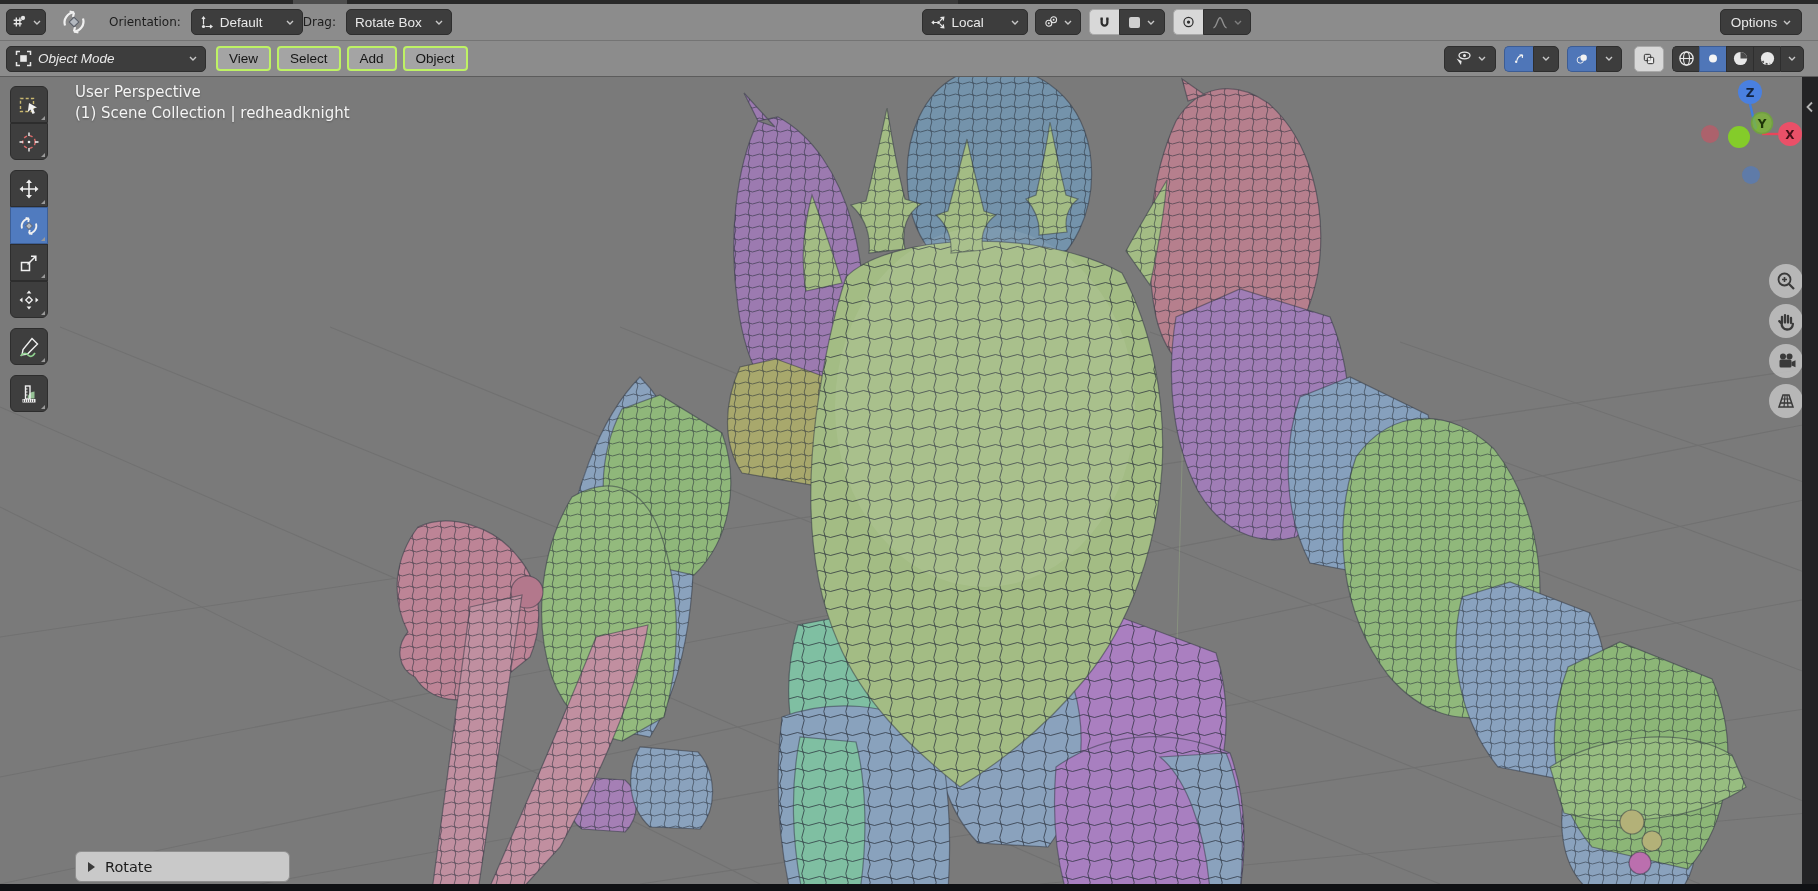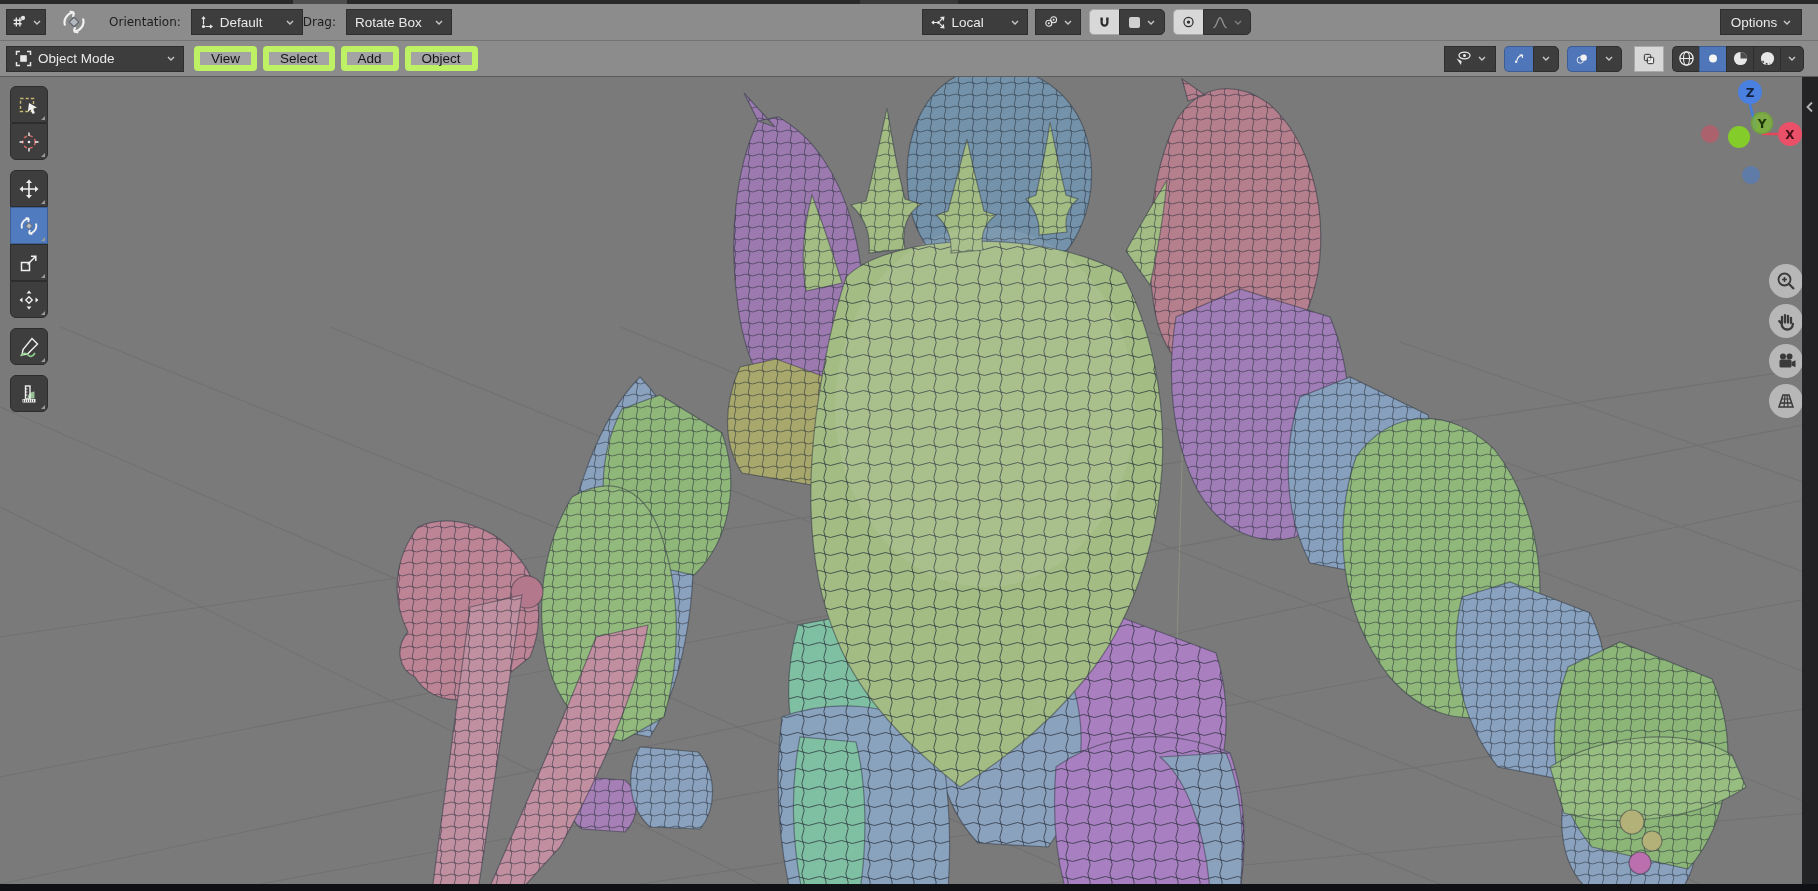--- a/index.html
+++ b/index.html
@@ -8,32 +8,32 @@
        background:#7a7a7a;-webkit-font-smoothing:antialiased;}
   
   #topstrip{position:absolute;left:0;top:0;width:1818px;height:4px;background:#292929;}
   #topstrip .seg1{position:absolute;left:293px;top:0;width:54px;height:4px;background:#4e4e4e;}
   #topstrip .seg2{position:absolute;left:860px;top:0;width:98px;height:4px;background:#3a3a3a;}
   
   .hrow{position:absolute;left:0;width:1818px;background:#8c8c8c;display:flex;align-items:center;box-sizing:border-box;}
   #row1{top:4px;height:37px;border-bottom:1px solid #747474;}
   #row2{top:41px;height:36px;border-bottom:1px solid #5c5c5c;}
   .dd,.tbtn2,.toggle{display:inline-flex;align-items:center;justify-content:center;gap:6px;
-      height:26px;background:#3d3d3d;border:1px solid #2e2e2e;border-radius:0;
+      height:26px;background:#3d3d3d;border:1px solid #2e2e2e;border-radius:5px;
       color:#e9e9e9;font-size:13.5px;padding:0 8px;cursor:default;box-sizing:border-box;}
   .lbl{color:#1d1d1d;font-size:12px;}
   .toggle.on{background:#d8d8d8;border-color:#a9a9a9;}
   .toggle.blue{background:#4f76b8;border-color:#3c5c94;}
   .grp{display:inline-flex;}
   .grp>*{border-radius:0;border-right-width:0;}
   .grp>*:first-child{border-top-left-radius:5px;border-bottom-left-radius:5px;}
   .grp>*:last-child{border-top-right-radius:5px;border-bottom-right-radius:5px;border-right-width:1px;}
   .chev{flex:0 0 auto;}
   .menubtn{display:inline-flex;align-items:center;height:25px;padding:0 11px;margin-right:6px;
-      background:#a4a4a4;border:6px solid #bef264;border-radius:4px;color:#151515;font-size:13.5px;}
+      background:#a4a4a4;border:2px solid #bef264;border-radius:4px;color:#151515;font-size:13.5px;}
   .spacer{flex:1;}
   
   #viewport{position:absolute;left:0;top:77px;width:1818px;height:807px;background:#7a7a7a;overflow:hidden;}
   #scene{position:absolute;left:0;top:0;}
   #overlaytext{position:absolute;left:75px;top:5px;color:#f4f4f4;font-size:15px;line-height:21px;
       text-shadow:0 1px 2px rgba(0,0,0,.28);}
   
   #toolbar{position:absolute;left:10px;top:9px;display:flex;flex-direction:column;width:38px;}
   .tgap{height:10px;}
   .tool{position:relative;width:38px;height:37px;background:#3e3e3e;border:1px solid #2d2d2d;
@@ -177,21 +177,21 @@
 
     <button class="dd" style="margin-right:16px;width:82px;">
       <span>Options</span>
       <svg class="chev" width="8" height="5" viewBox="0 0 8 5">
           <path d="M1 1l3 3 3-3" stroke="#c8c8c8" stroke-width="1.4" fill="none"></path>
         </svg>
     </button>
   </div>
 
   <div id="row2" class="hrow">
-    <button class="dd" style="margin-left:6px;width:178px;justify-content:flex-start;">
+    <button class="dd" style="margin-left:6px;width:200px;justify-content:flex-start;font-style:italic;">
       <svg width="17" height="17" viewBox="0 0 17 17">
         <path d="M1.5,5 V1.5 H5 M12,1.5 H15.5 V5 M15.5,12 V15.5 H12 M5,15.5 H1.5 V12" stroke="#e8e8e8" stroke-width="1.5" fill="none"></path>
         <rect x="5.2" y="5.2" width="6.6" height="6.6" fill="#e8e8e8"></rect>
       </svg>
       <span>Object Mode</span>
       <span class="spacer"></span>
       <svg class="chev" width="8" height="5" viewBox="0 0 8 5">
           <path d="M1 1l3 3 3-3" stroke="#c8c8c8" stroke-width="1.4" fill="none"></path>
         </svg>
     </button>
@@ -408,20 +408,24 @@
         <use href="#p-knuckle" fill="#a57fb5"></use>
           <use href="#p-knuckle" fill="url(#wfA)" stroke="none"></use>
         <use href="#p-fist" fill="#8aa2bd"></use>
           <use href="#p-fist" fill="url(#wfA)" stroke="none"></use>
         <use href="#p-club" fill="#c18fa0"></use>
           <use href="#p-club" fill="url(#wfA)" stroke="none"></use>
         <ellipse cx="985" cy="330" rx="150" ry="180" fill="#ffffff" opacity="0.07" stroke="none"></ellipse>
       </g>
     </svg>
 
+    <div id="overlaytext">
+      <div>User Perspective</div>
+      <div>(1) Scene Collection | redheadknight</div>
+    </div>
 
     <div id="toolbar">
       <div class="tool first">
         <svg width="22" height="22" viewBox="0 0 22 22">
           <rect x="2.5" y="4.5" width="13" height="13" stroke="#c9b870" stroke-width="1.4" fill="none" stroke-dasharray="3 2.2"></rect>
           <path d="M11,9 l8,4.6 -4,0.9 1.9,4.4 -2.4,1 -1.9,-4.4 -2.8,2.6 Z" fill="#f0f0f0"></path>
         </svg>
       </div>
       <div class="tool last">
         <svg width="22" height="22" viewBox="0 0 22 22">
@@ -526,16 +530,20 @@
         <path d="M6.7,9 H15.3 M5.4,13 H16.6 M10,5 L9,17 M12,5 L13,17" stroke="#3a3a3a" stroke-width="1.2" fill="none"></path>
       </svg>
     </div>
 
     <div id="rightstrip">
       <svg width="10" height="12" viewBox="0 0 10 12" style="margin:24px auto 0;">
         <path d="M7,1.5 L2.5,6 L7,10.5" stroke="#b4b4b4" stroke-width="1.8" fill="none"></path>
       </svg>
     </div>
 
+    <div id="oppanel">
+      <span class="tri-right"></span>
+      <span>Rotate</span>
+    </div>
   </div>
 
   <div id="bottomstrip"></div>
 </div>
 
 </body></html>

